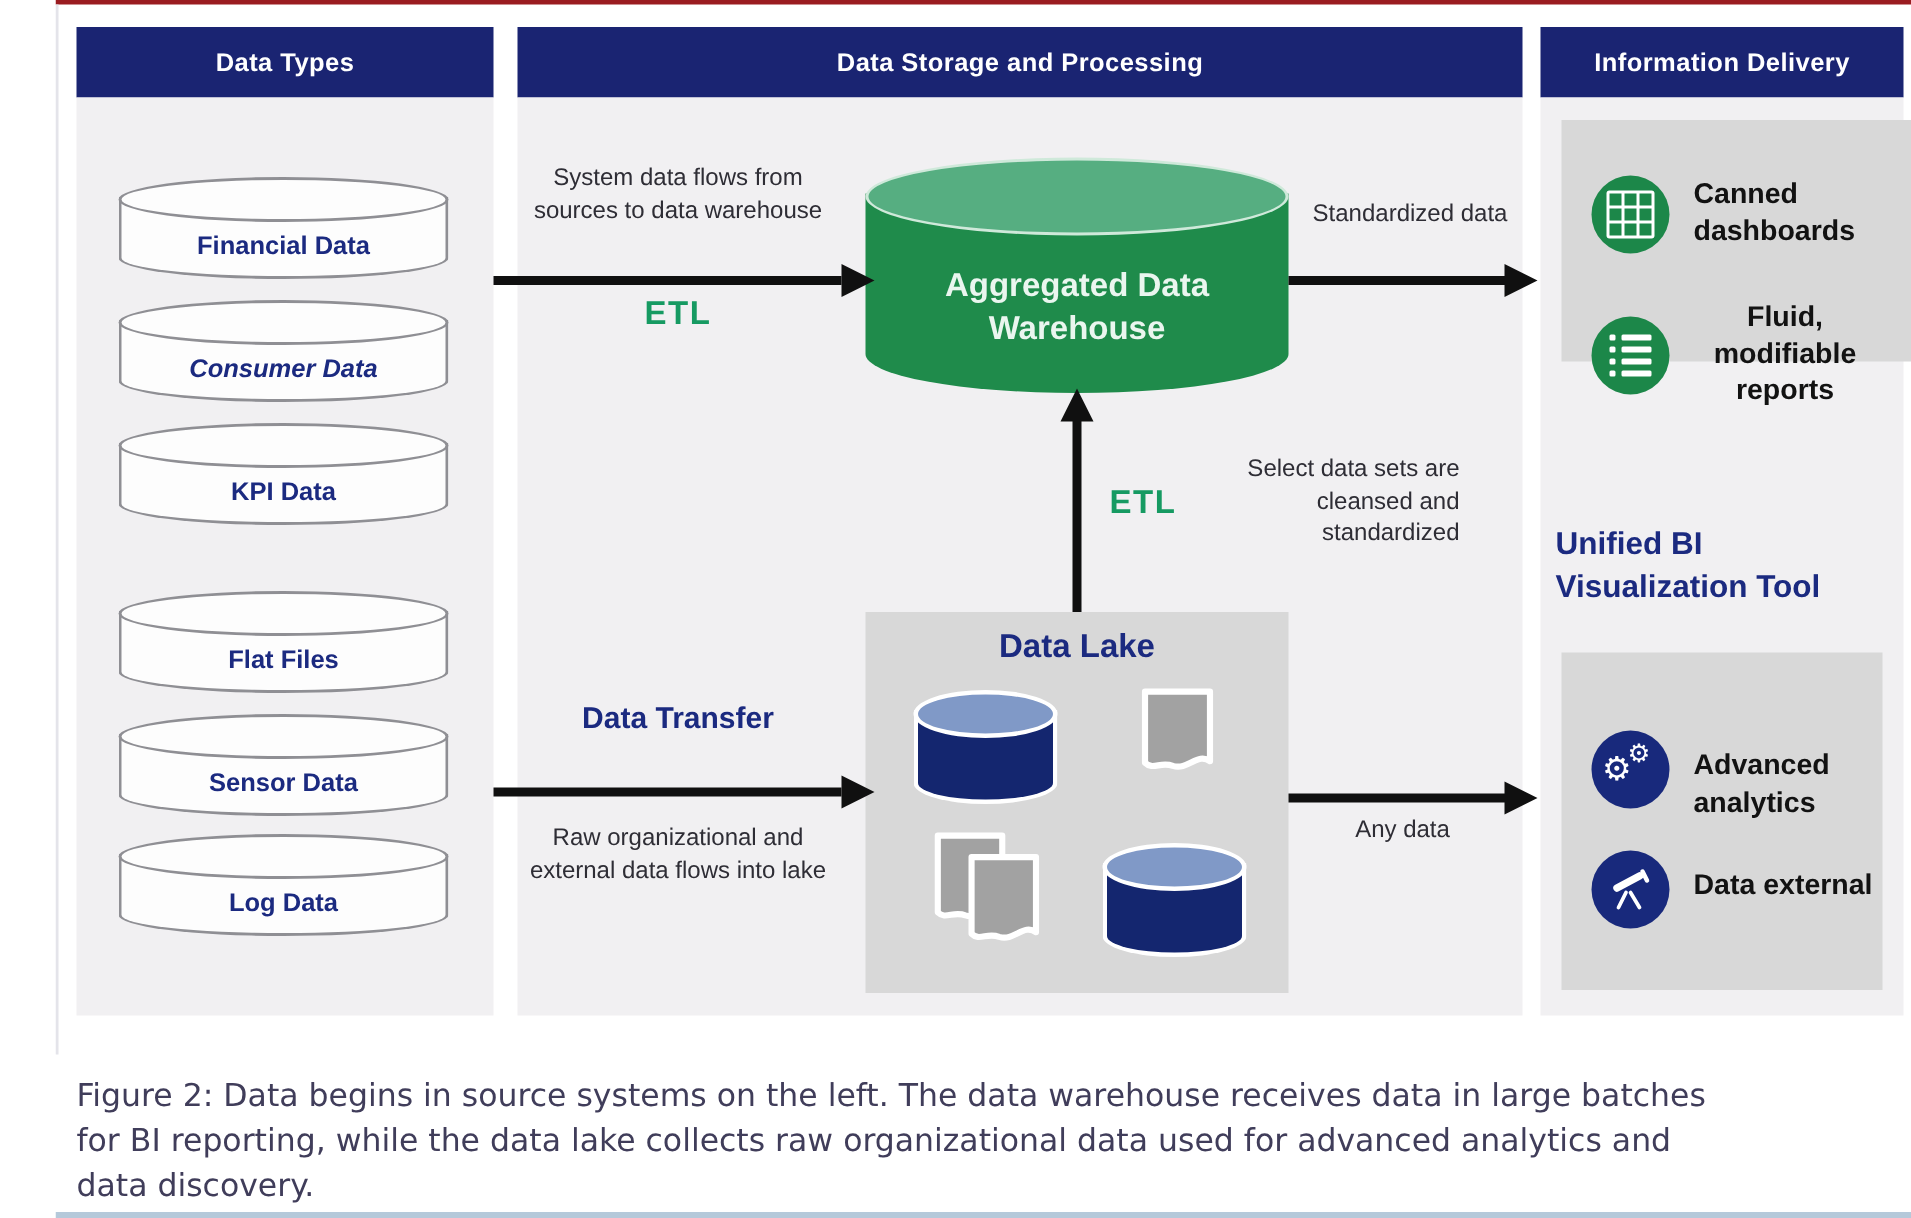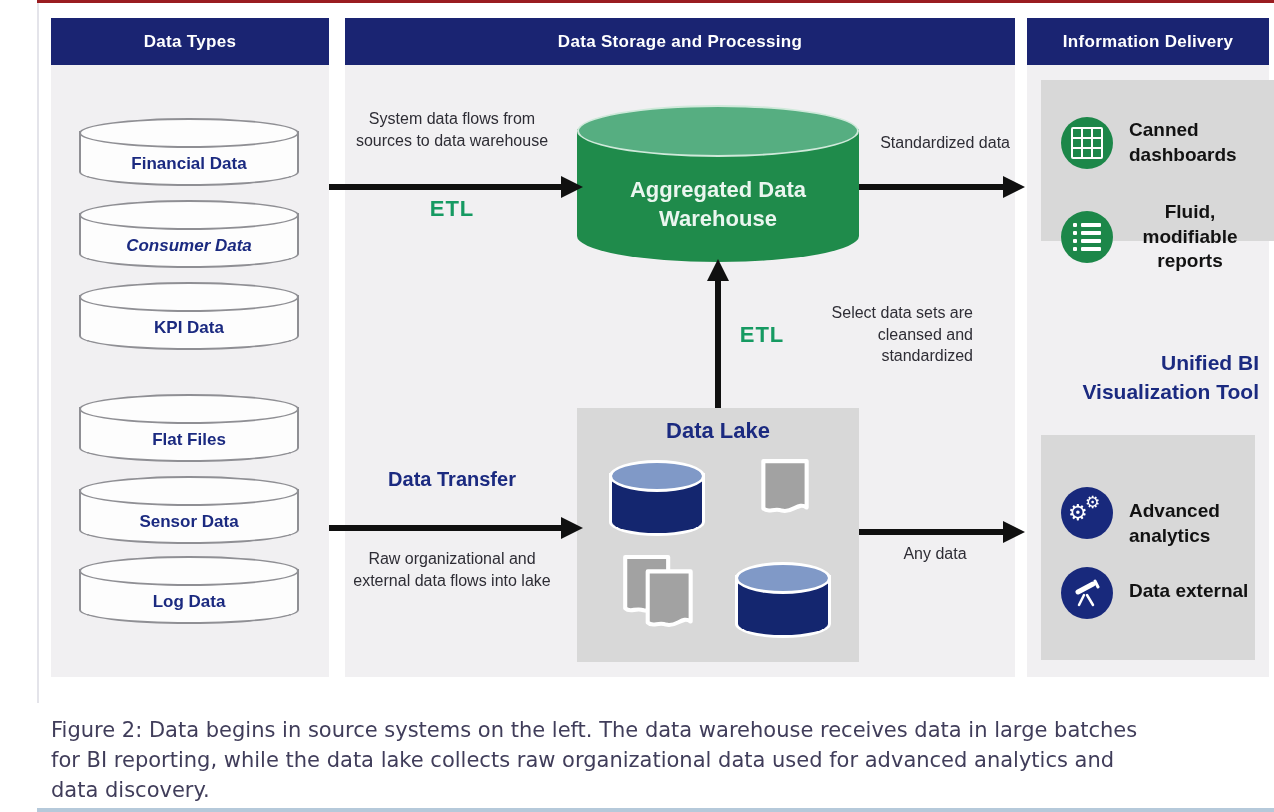--- a/index.html
+++ b/index.html
@@ -172,21 +172,21 @@
   <div class="abs navy-label" style="left:350px;top:466px;width:130px;text-align:center;font-size:20px;line-height:1.3;">Data Transfer</div>
   <div class="abs note" style="left:302px;top:548px;width:226px;">Raw organizational and external data flows into lake</div>
 
   <div class="abs arrow-line-v" style="left:678px;top:280px;height:128px;"></div>
   <div class="abs ah-u" style="left:670px;top:259px;"></div>
   <div class="abs etl" style="left:694px;top:322px;width:62px;">ETL</div>
   <div class="abs note" style="left:760px;top:302px;width:176px;text-align:right;">Select data sets are cleansed and standardized</div>
 
   <div class="abs arrow-line" style="left:822px;top:184px;width:148px;"></div>
   <div class="abs ah-r" style="left:966px;top:176px;"></div>
-  <div class="abs note" style="left:833px;top:132px;width:140px;text-align:right;">Standardized data</div>
+  <div class="abs note" style="left:833px;top:132px;width:140px;">Standardized data</div>
 
   <div class="abs arrow-line" style="left:822px;top:529px;width:148px;"></div>
   <div class="abs ah-r" style="left:966px;top:521px;"></div>
   <div class="abs note" style="left:843px;top:543px;width:110px;">Any data</div>
 
   <div class="abs col-header" style="left:990px;top:18px;width:242px;">
     <span>Information Delivery</span>
   </div>
   <div class="abs panel" style="left:990px;top:65px;width:242px;height:612px;"></div>
 
@@ -222,21 +222,21 @@
           </span>
         <span class="list-row">
             <span class="list-dot"></span>
             <span class="list-bar"></span>
           </span>
       </span>
     </div>
     <div class="abs feat-label" style="left:88px;top:120px;width:122px;text-align:center;">Fluid, modifiable reports</div>
   </div>
 
-  <div class="abs navy-label" style="left:1000px;top:348px;width:222px;text-align:right;font-size:21px;line-height:1.4;">Unified BI Visualization Tool</div>
+  <div class="abs navy-label" style="left:1000px;top:348px;width:222px;text-align:left;font-size:21px;line-height:1.4;">Unified BI Visualization Tool</div>
 
   <div class="abs graybox" style="left:1004px;top:435px;width:214px;height:225px;">
     <div class="abs icon-circle circle-navy" style="left:20px;top:52px;">
       <span class="gears-icon">
           <span class="g1">⚙</span>
           <span class="g2">⚙</span>
         </span>
     </div>
     <div class="abs feat-label" style="left:88px;top:64px;width:122px;">Advanced analytics</div>
 

